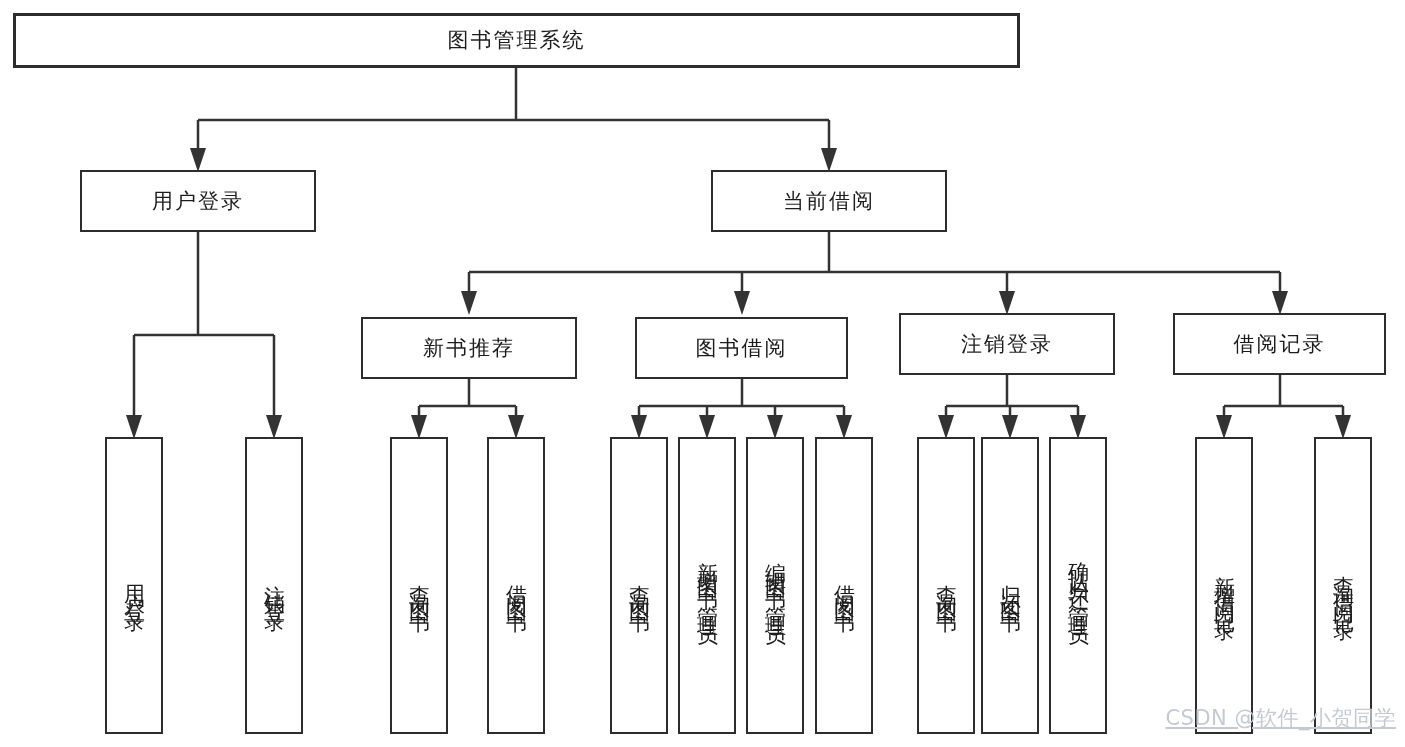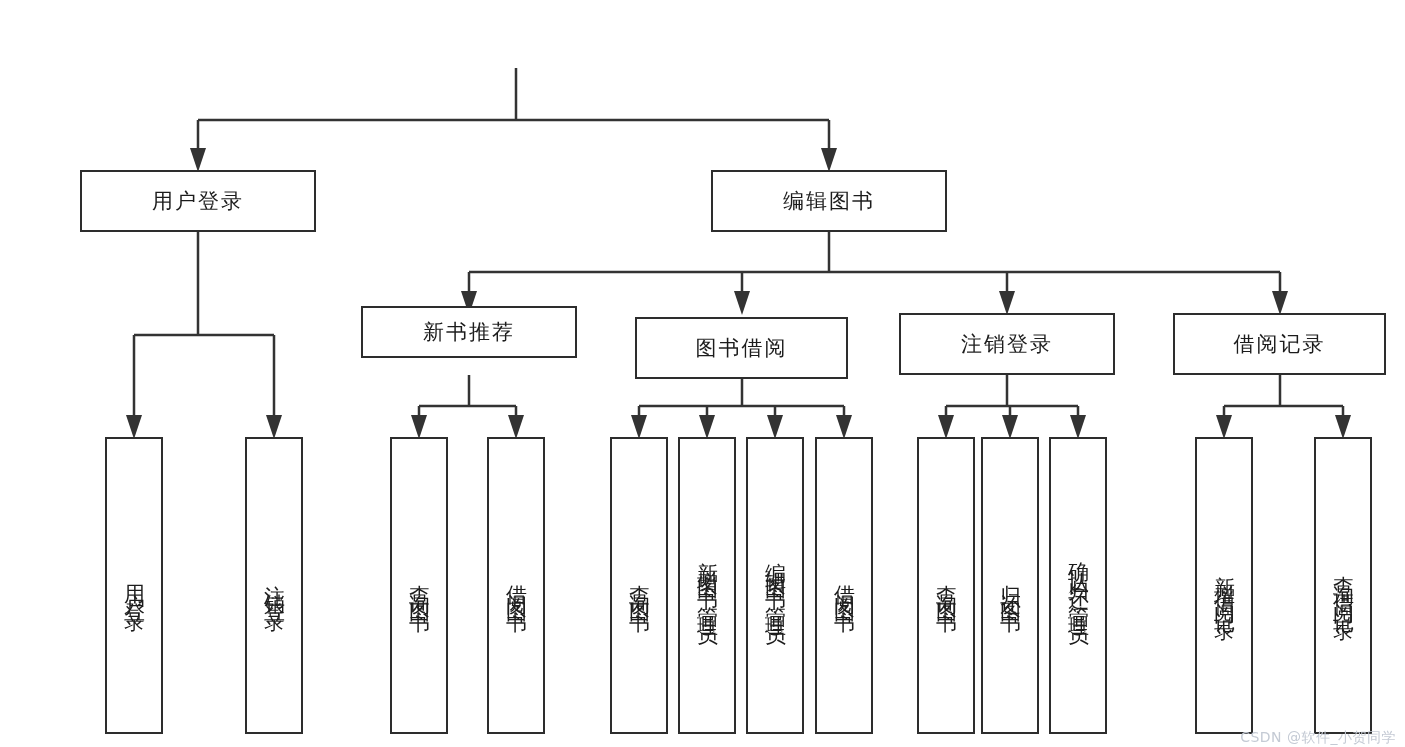--- a/index.html
+++ b/index.html
@@ -38,26 +38,27 @@
   .root-node { border-width: 3px; font-size: 21px; }
   .leaf {
     writing-mode: vertical-rl;
     text-orientation: mixed;
     letter-spacing: 9px;
     font-size: 21px;
     padding: 4px 0;
   }
   .watermark {
     position: absolute;
-    right: 9px; bottom: 0;
-    font-size: 14px;
+    right: 9px; bottom: 15px;
+    font-size: 21px;
     color: var(--watermark);
     letter-spacing: 0.5px;
     z-index: 6;
     white-space: nowrap;
+    text-decoration: underline;
   }
 </style>
 </head>
 <body>
 
 <div class="canvas">
 
   <svg class="connectors" width="1405" height="747" viewBox="0 0 1405 747">
     <defs>
       <path id="ah" class="arrowhead-shape" d="M0 0 L-8 -24 L8 -24 Z"></path>
@@ -90,25 +91,26 @@
       <use href="#ah" transform="translate(775,439)"></use>
       <use href="#ah" transform="translate(844,439)"></use>
       <use href="#ah" transform="translate(946,439)"></use>
       <use href="#ah" transform="translate(1010,439)"></use>
       <use href="#ah" transform="translate(1078,439)"></use>
       <use href="#ah" transform="translate(1224,439)"></use>
       <use href="#ah" transform="translate(1343,439)"></use>
     </g>
   </svg>
 
+  <div class="node root-node" style="left:13px;top:13px;width:1007px;height:55px">图书管理系统</div>
 
   <div class="node" style="left:80px;top:170px;width:236px;height:62px">用户登录</div>
-  <div class="node" style="left:711px;top:170px;width:236px;height:62px">编辑图书</div>
+  <div class="node" style="left:711px;top:170px;width:236px;height:62px">当前借阅</div>
 
-  <div class="node" style="left:361px;top:306px;width:216px;height:52px">新书推荐</div>
+  <div class="node" style="left:361px;top:317px;width:216px;height:62px">新书推荐</div>
   <div class="node" style="left:635px;top:317px;width:213px;height:62px">图书借阅</div>
   <div class="node" style="left:899px;top:313px;width:216px;height:62px">注销登录</div>
   <div class="node" style="left:1173px;top:313px;width:213px;height:62px">借阅记录</div>
 
   <div class="node leaf" style="left:105px;top:437px;width:58px;height:297px">用户登录</div>
   <div class="node leaf" style="left:245px;top:437px;width:58px;height:297px">注销登录</div>
 
   <div class="node leaf" style="left:390px;top:437px;width:58px;height:297px">查询图书</div>
   <div class="node leaf" style="left:487px;top:437px;width:58px;height:297px">借阅图书</div>
 

